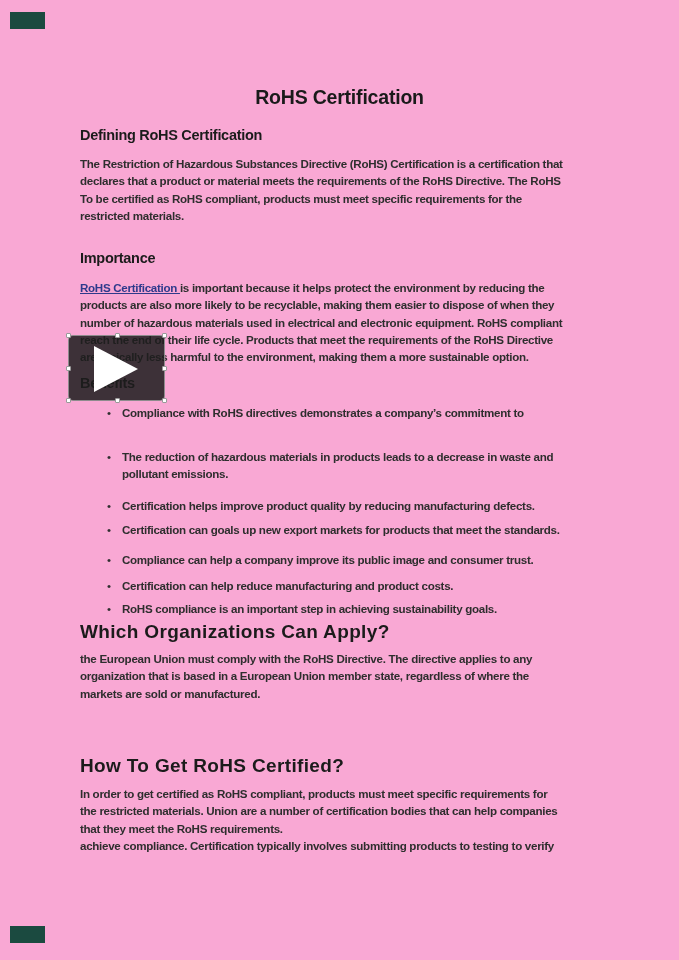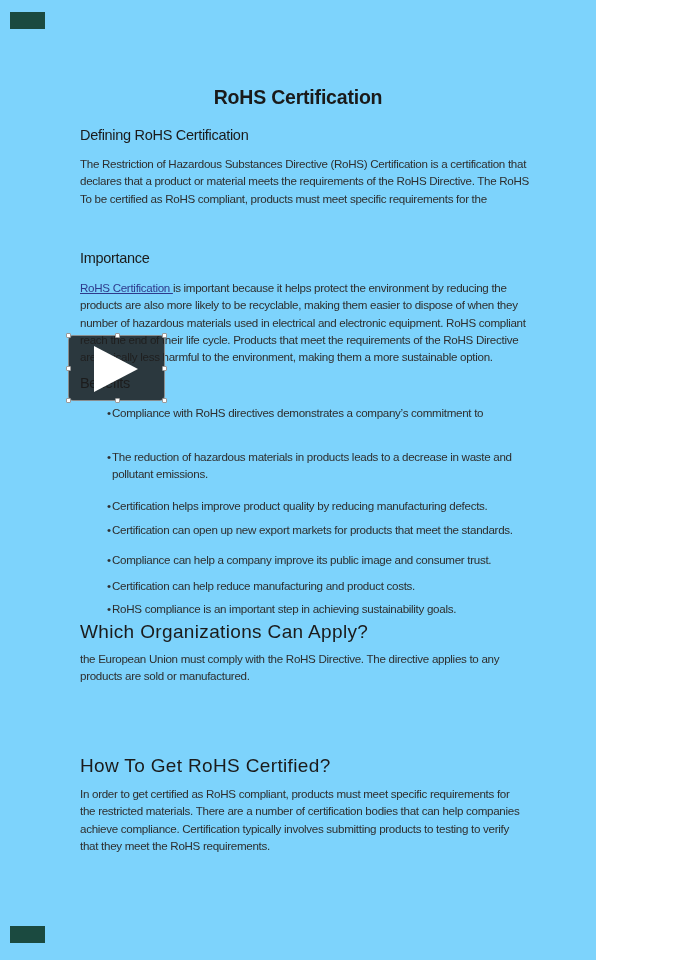--- a/index.html
+++ b/index.html
@@ -1,46 +1,46 @@
 <!DOCTYPE html>
 <html><head>
 <meta charset="utf-8">
 <style>
   * { margin:0; padding:0; box-sizing:border-box; }
   html,body { background:#ffffff; }
   .page {
-    position:relative; width:596px; height:960px; background:#7dd3fc;
+    position:relative; width:679px; height:960px; background:#f9a8d4;
     font-family:"Liberation Sans", sans-serif; overflow:hidden;
   }
   .corner-marker { position:absolute; left:10px; width:35px; height:17px; background:#1b4a40; }
   .corner-marker.top { top:12px; }
   .corner-marker.bottom { top:926px; }
 
   .doc-title {
     position:absolute; top:86px; left:0; right:0; text-align:center;
     font-size:19.5px; font-weight:bold; letter-spacing:-0.2px; color:#1a1a1a;
   }
   .h2 {
-    position:absolute; left:80px; font-size:14.5px; font-weight:normal;
+    position:absolute; left:80px; font-size:14.5px; font-weight:bold;
     letter-spacing:-0.3px; color:#1b1b1b; white-space:nowrap;
   }
   .h2.wide { font-size:19px; letter-spacing:0.35px; }
 
   .para { position:absolute; left:80px; }
   .ln {
     font-size:11.6px; line-height:17.3px; letter-spacing:-0.3px;
-    color:#2e2e2e; white-space:nowrap;
+    color:#2e2e2e; white-space:nowrap;font-weight:bold;
   }
   .link { color:#2e3a8c; text-decoration:underline; cursor:pointer; }
 
   .bullet { position:absolute; left:80px; }
   .dot {
     position:absolute; left:27px; top:0; font-size:11.6px; line-height:17.3px; color:#2e2e2e;
   }
-  .btext { margin-left:32px; }
+  .btext { margin-left:42px; }
 
   .video-overlay {
     position:absolute; left:68px; top:335px; width:97px; height:66px;
     background:rgba(28,28,28,0.85); border:1px solid rgba(170,170,170,0.75);
     border-radius:5px; cursor:pointer;
   }
   .play-triangle {
     position:absolute; left:25px; top:10px; width:0; height:0;
     border-top:23px solid transparent; border-bottom:23px solid transparent;
     border-left:44px solid #ffffff;
@@ -61,20 +61,21 @@
   <div class="corner-marker top"></div>
   <div class="corner-marker bottom"></div>
 
   <div class="doc-title">RoHS Certification</div>
 
   <div class="h2" style="top:127px">Defining RoHS Certification</div>
   <div class="para" style="top:155px">
     <div class="ln">The Restriction of Hazardous Substances Directive (RoHS) Certification is a certification that</div>
     <div class="ln">declares that a product or material meets the requirements of the RoHS Directive. The RoHS</div>
     <div class="ln">To be certified as RoHS compliant, products must meet specific requirements for the</div>
+    <div class="ln">restricted materials.</div>
   </div>
 
   <div class="h2" style="top:250px">Importance</div>
   <div class="para" style="top:279px">
     <div class="ln"><a class="link">RoHS Certification </a><span>is important because it helps protect the environment by reducing the</span></div>
     <div class="ln">products are also more likely to be recyclable, making them easier to dispose of when they</div>
     <div class="ln">number of hazardous materials used in electrical and electronic equipment. RoHS compliant</div>
     <div class="ln">reach the end of their life cycle. Products that meet the requirements of the RoHS Directive</div>
     <div class="ln">are typically less harmful to the environment, making them a more sustainable option.</div>
   </div>
@@ -96,21 +97,21 @@
   </div>
   <div class="bullet" style="top:497px">
     <span class="dot">•</span>
     <div class="btext">
         <div class="ln">Certification helps improve product quality by reducing manufacturing defects.</div>
       </div>
   </div>
   <div class="bullet" style="top:521px">
     <span class="dot">•</span>
     <div class="btext">
-        <div class="ln">Certification can open up new export markets for products that meet the standards.</div>
+        <div class="ln">Certification can goals up new export markets for products that meet the standards.</div>
       </div>
   </div>
   <div class="bullet" style="top:551px">
     <span class="dot">•</span>
     <div class="btext">
         <div class="ln">Compliance can help a company improve its public image and consumer trust.</div>
       </div>
   </div>
   <div class="bullet" style="top:577px">
     <span class="dot">•</span>
@@ -121,29 +122,30 @@
   <div class="bullet" style="top:600px">
     <span class="dot">•</span>
     <div class="btext">
         <div class="ln">RoHS compliance is an important step in achieving sustainability goals.</div>
       </div>
   </div>
 
   <div class="h2 wide" style="top:621px">Which Organizations Can Apply?</div>
   <div class="para" style="top:650px">
     <div class="ln">the European Union must comply with the RoHS Directive. The directive applies to any</div>
-    <div class="ln">products are sold or manufactured.</div>
+    <div class="ln">organization that is based in a European Union member state, regardless of where the</div>
+    <div class="ln">markets are sold or manufactured.</div>
   </div>
 
   <div class="h2 wide" style="top:755px">How To Get RoHS Certified?</div>
   <div class="para" style="top:785px">
     <div class="ln">In order to get certified as RoHS compliant, products must meet specific requirements for</div>
-    <div class="ln">the restricted materials. There are a number of certification bodies that can help companies</div>
+    <div class="ln">the restricted materials. Union are a number of certification bodies that can help companies</div>
+    <div class="ln">that they meet the RoHS requirements.</div>
     <div class="ln">achieve compliance. Certification typically involves submitting products to testing to verify</div>
-    <div class="ln">that they meet the RoHS requirements.</div>
   </div>
 
   <div class="video-overlay">
     <div class="play-triangle"></div>
     <div class="handle h-tl"></div>
     <div class="handle h-tm"></div>
     <div class="handle h-tr"></div>
     <div class="handle h-ml"></div>
     <div class="handle h-mr"></div>
     <div class="handle h-bl"></div>

